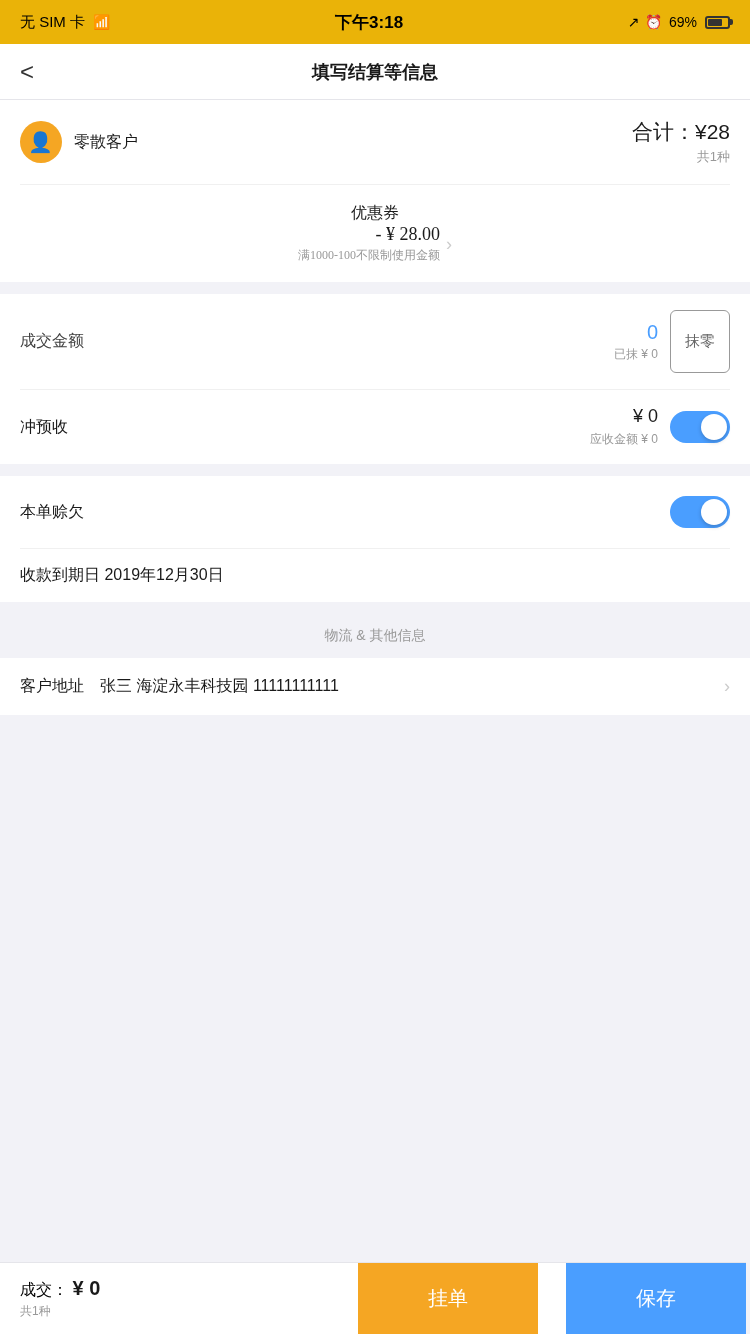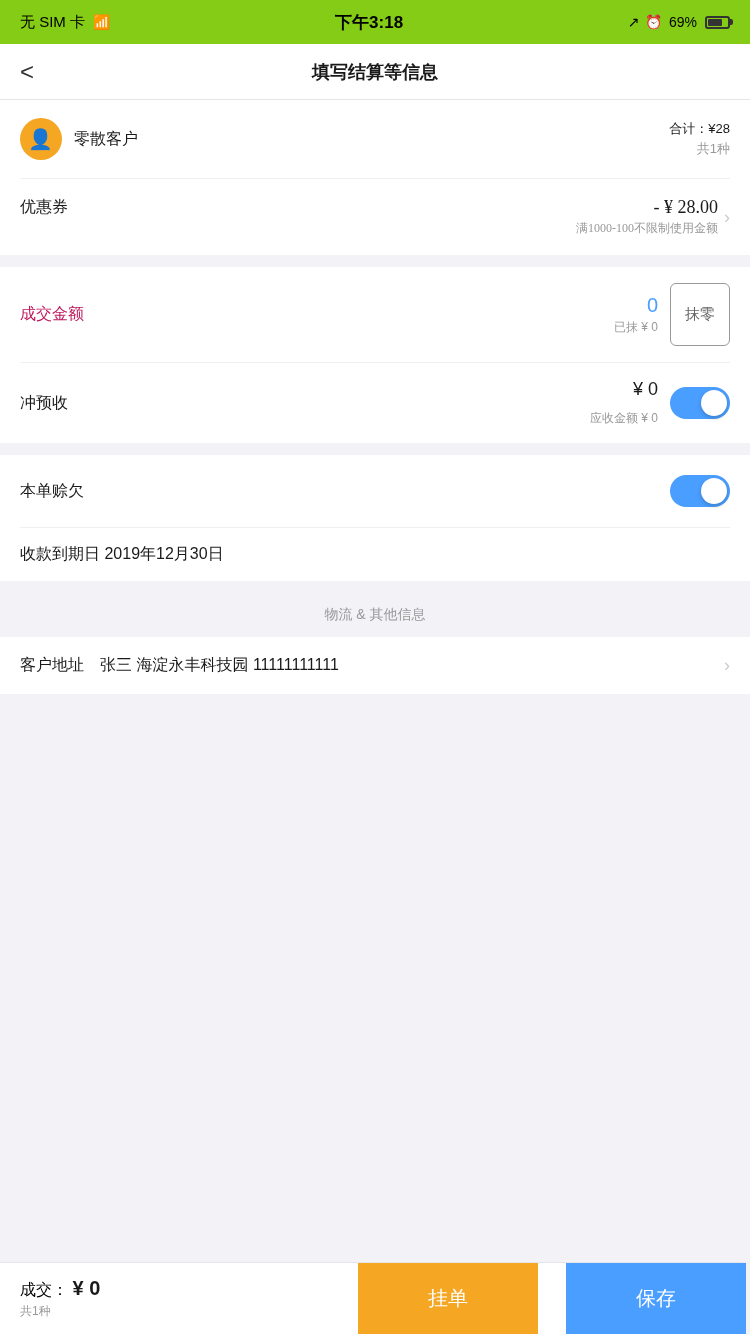--- a/index.html
+++ b/index.html
@@ -8,21 +8,21 @@
       font-family: -apple-system, 'PingFang SC', 'Helvetica Neue', sans-serif;
       background: #f2f2f7;
       width: 750px;
       min-height: 1334px;
       position: relative;
       overflow-x: hidden;
     }
 
     
     .status-bar {
-      background: #84cc16;
+      background: #eab308;
       height: 44px;
       display: flex;
       align-items: center;
       justify-content: space-between;
       padding: 0 20px;
       font-size: 15px;
       font-weight: 500;
     }
     .status-left { display: flex; align-items: center; gap: 8px; }
     .status-center { font-size: 17px; font-weight: 600; }
@@ -113,34 +113,36 @@
     }
     .customer-name {
       font-size: 16px;
       color: #1a1a1a;
       font-weight: 500;
     }
     .customer-right {
       text-align: right;
     }
     .customer-total {
-      font-size: 13px;
+      font-size: 21px;
       color: #1a1a1a;
     }
     .customer-count {
       font-size: 13px;
       color: #999;
       margin-top: 2px;
     }
 
     
     .coupon-row {
       display: flex;
+      align-items: center;
       justify-content: space-between;
       padding: 18px 0;
+      flex-direction: column;
     }
     .coupon-label {
       font-size: 16px;
       color: #1a1a1a;
     }
     .coupon-right {
       display: flex;
       align-items: center;
       gap: 6px;
     }
@@ -170,21 +172,21 @@
     }
     .amount-row {
       display: flex;
       align-items: center;
       justify-content: space-between;
       padding: 16px 0;
       border-bottom: 1px solid #f0f0f0;
     }
     .amount-label {
       font-size: 16px;
-      color: #be185d;
+      color: #404040;
     }
     .amount-right {
       display: flex;
       align-items: center;
       gap: 12px;
     }
     .amount-value-wrap {
       text-align: right;
     }
     .amount-value {
@@ -227,21 +229,21 @@
       text-align: right;
     }
     .prepay-value {
       font-size: 18px;
       color: #1a1a1a;
       font-weight: 500;
     }
     .prepay-sub {
       font-size: 12px;
       color: #999;
-      margin-top: 10px;
+      margin-top: 4px;
       text-align: right;
     }
 
     
     .toggle {
       width: 60px; height: 32px;
       background: #4a9eff;
       border-radius: 16px;
       position: relative;
       cursor: pointer;

